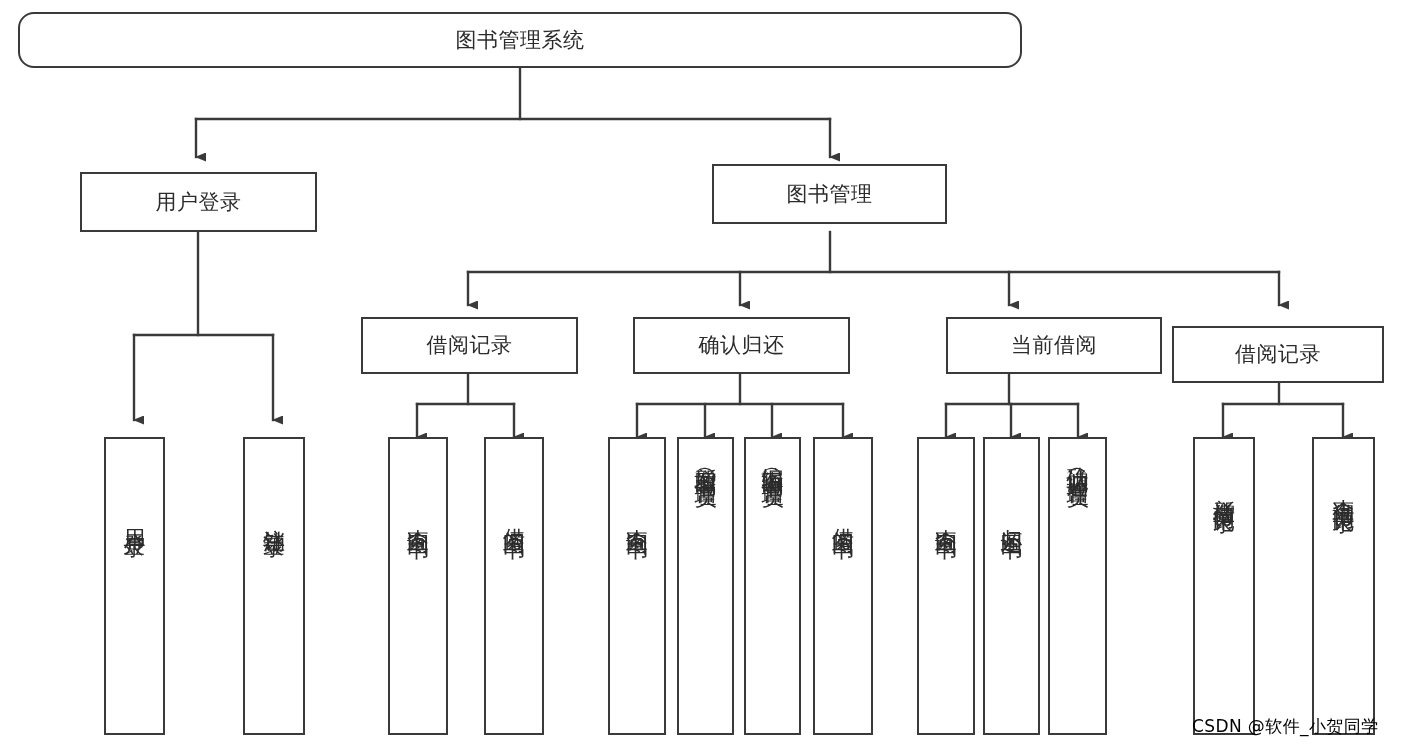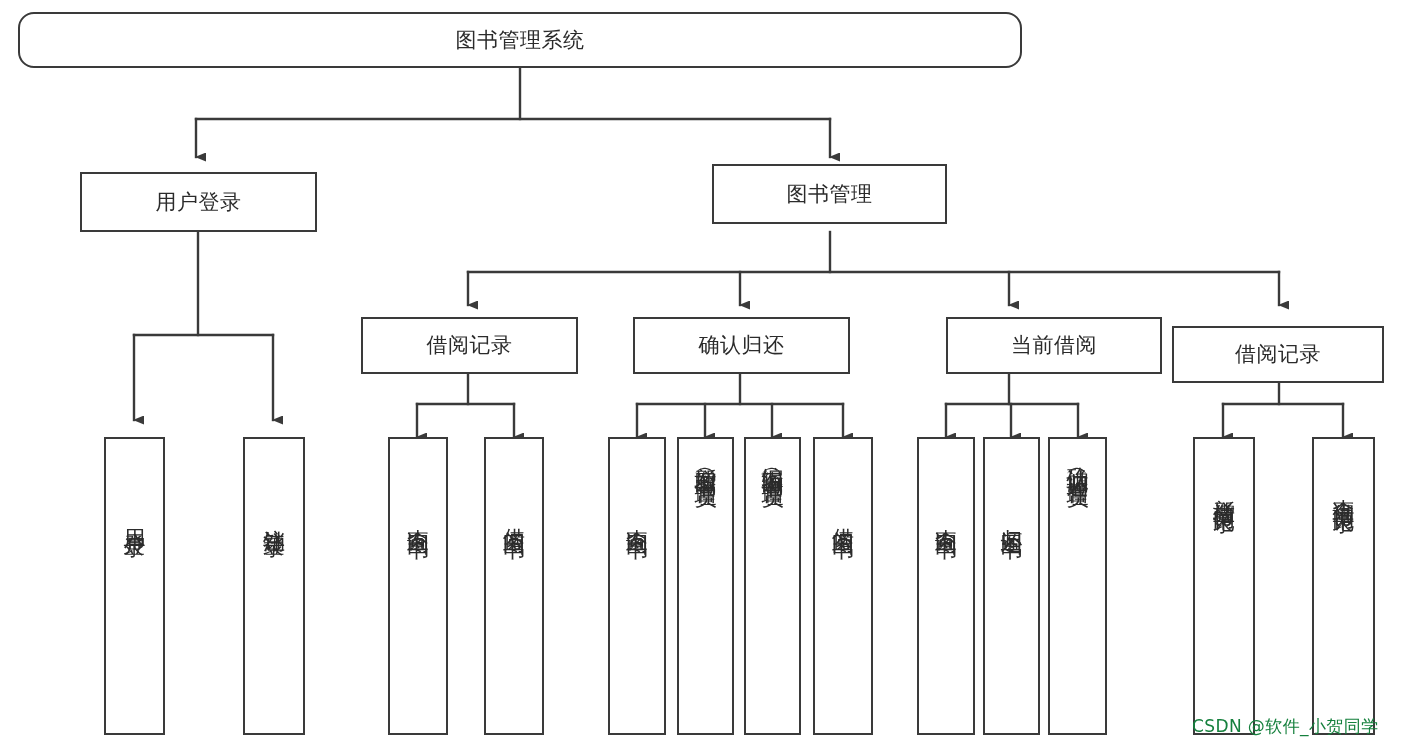--- a/index.html
+++ b/index.html
@@ -61,21 +61,21 @@
     writing-mode: vertical-rl;
     text-orientation: upright;
     font-size: 22px;
     line-height: 1.0;
     letter-spacing: 3px;
     white-space: nowrap;
   }
   .watermark {
     position: absolute;
     font-size: 17px;
-    color: #15803d;
+    color: #000000;
     white-space: nowrap;
     letter-spacing: 0.4px;
     user-select: none;
   }
 </style>
 </head>
 <body>
 
 <div id="diagram-root">
 

